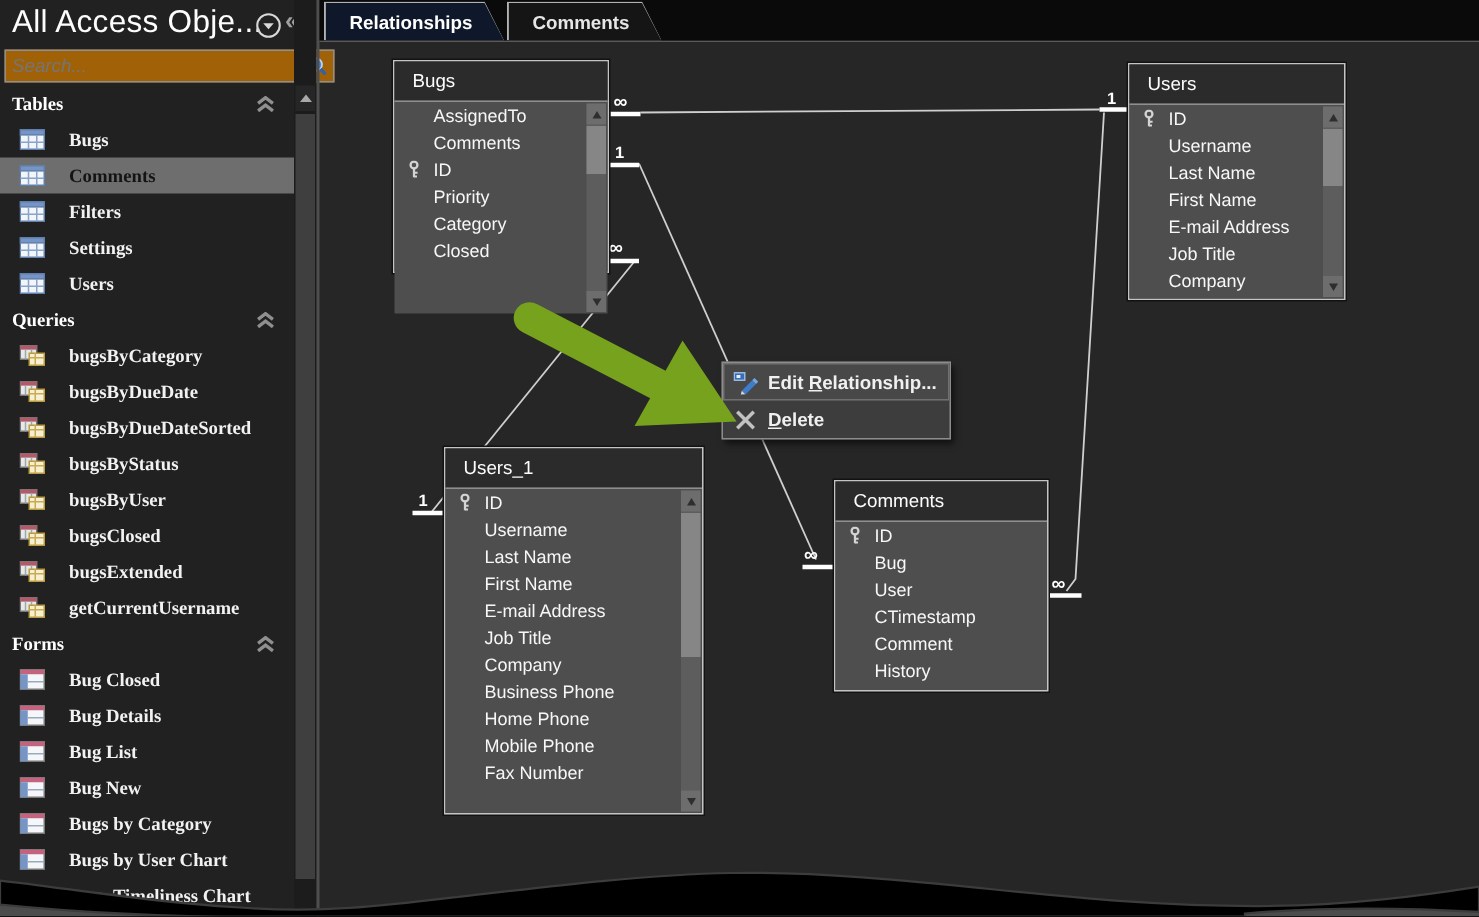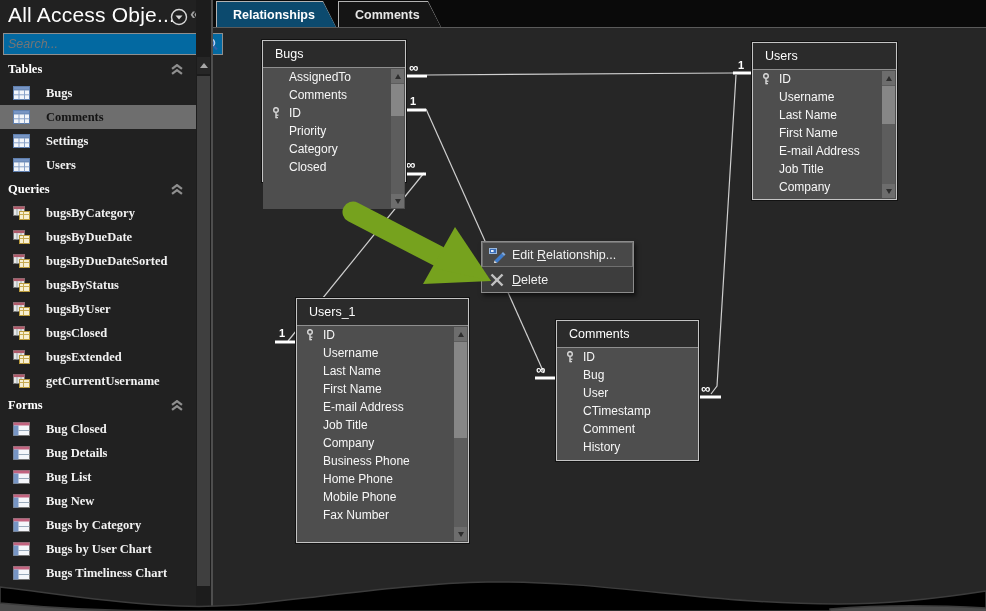--- a/index.html
+++ b/index.html
@@ -9,21 +9,21 @@
     background:#262626; font-family:"Liberation Sans", sans-serif;
     -webkit-font-smoothing:antialiased;
   }
   
   #nav { position:absolute; left:0; top:0; width:196px; height:611px; background:#212121; z-index:3; }
   .nav-header { position:relative; height:32px; }
   .nav-title { position:absolute; left:8px; top:3px; font-size:21px; color:#fdfdfd; letter-spacing:.2px; white-space:nowrap; }
   .nav-menu-icon { position:absolute; left:170px; top:8px; width:18px; height:18px; }
   .nav-shutter { position:absolute; left:190px; top:4px; color:#9f9f9f; font-size:17px; font-weight:bold; }
   .nav-search { position:absolute; left:3px; top:33px; width:220px; height:22px;
-     background:#0369a1; border:1px solid #8f8f8f; display:flex; align-items:center; }
+     background:#a16207; border:1px solid #8f8f8f; display:flex; align-items:center; }
   .nav-search input { flex:1; min-width:0; height:100%; background:transparent; border:none; outline:none;
      color:#dcdcdc; font-family:"Liberation Sans",sans-serif; font-size:12.5px; font-style:italic; padding:0 4px; }
   .search-btn { width:22px; height:100%; border-left:1px solid #6f6f6f; display:flex; align-items:center; justify-content:center; cursor:pointer; }
   .nav-list { position:absolute; left:0; top:57px; width:196px; }
   .nrow { height:24px; display:flex; align-items:center;font-family:Liberation Serif, serif; }
   .nrow.sect { padding-left:8px; }
   .sect-label { color:#ffffff; font-weight:bold; font-size:12.5px; flex:1; }
   .sect-pin { width:14px; height:11px; margin-right:12px; }
   .nrow.item { padding-left:13px; color:#f2f2f2; font-size:12.5px; font-weight:600; cursor:default; }
   .nrow.item .nicon { width:17px; height:14px; margin-right:16px; flex:0 0 auto; }
@@ -33,21 +33,21 @@
   #nav-sb .sb-btn { position:absolute; left:1px; top:57px; width:13px; height:17px; background:#262626; display:flex; align-items:center; justify-content:center; }
   #nav-sb .sb-thumb { position:absolute; left:1px; top:76px; width:13px; height:510px; background:#3f3f3f; }
   .tri-up   { width:0; height:0; border-left:4px solid transparent; border-right:4px solid transparent; border-bottom:5px solid #a8a8a8; }
   .tri-down { width:0; height:0; border-left:4px solid transparent; border-right:4px solid transparent; border-top:5px solid #cfcfcf; }
   #nav-sep { position:absolute; left:211px; top:0; width:2px; height:611px; background:#4e4e4e; z-index:3; }
   
   #tabbar { position:absolute; left:213px; top:0; width:773px; height:27px; background:#0a0a0a; z-index:3; display:flex; align-items:flex-end; padding-left:3px; }
   .tab { position:relative; height:26px; margin-right:2px; clip-path:polygon(0 0, calc(100% - 13px) 0, 100% 100%, 0 100%); background:#b2b2b2; padding:1px 0 0 1px; cursor:pointer; }
   .tab-in { height:100%; clip-path:polygon(0 0, calc(100% - 13px) 0, 100% 100%, 0 100%);
      display:flex; align-items:center; gap:7px; padding:0 24px 0 9px; font-size:12.5px; font-weight:bold; color:#fff; }
-  .tab.active .tab-in { background:#0c4a6e; }
+  .tab.active .tab-in { background:#0f172a; }
   .tab.idle  .tab-in { background:#151515; color:#e6e6e6; }
   
   #canvas { position:absolute; left:213px; top:27px; width:773px; height:584px; background:#262626; border-top:1px solid #5a5a5a; z-index:1; }
   #rel-lines, #arrow-svg { position:absolute; left:0; top:0; pointer-events:none; }
   #rel-lines { z-index:1; } #arrow-svg { z-index:8; }
   
   .tbox { position:absolute; border:1px solid #c4c4c4; box-shadow:0 0 0 1px #121212; background:#2b2b2b; z-index:2; }
   .tbox-title { height:26px; line-height:26px; padding-left:12px; color:#fdfdfd; font-size:12.5px; background:#2b2b2b; cursor:move; }
   .tbox-body { position:relative; background:#4e4e4e; border-top:1px solid #8f8f8f; overflow:hidden; }
   .frow { height:18px; display:flex; align-items:center; font-size:12px; color:#f7f7f7; }
@@ -55,21 +55,21 @@
   .fkey svg { width:10px; height:12px; }
   .tb-sb { position:absolute; right:1px; top:1px; bottom:1px; width:13px; background:#5d5d5d; }
   .tb-sb .b { position:absolute; left:0; width:13px; height:14px; background:#6d6d6d; display:flex; align-items:center; justify-content:center; }
   .tb-sb .b.up { top:0; } .tb-sb .b.dn { bottom:0; }
   .tb-sb .th { position:absolute; left:0; top:15px; width:13px; background:#868686; }
   .tb-sb .tri-up { border-bottom-color:#2e2e2e; border-left-width:3.5px; border-right-width:3.5px; }
   .tb-sb .tri-down { border-top-color:#2e2e2e; border-left-width:3.5px; border-right-width:3.5px; }
   
   #ctxmenu { position:absolute; left:481px; top:241px; width:153px; background:#3d3d3d; border:1px solid #8c8c8c;
      box-shadow:2px 3px 4px rgba(0,0,0,.55); z-index:7; }
-  .mrow { height:25px; display:flex; align-items:center; color:#f0f0f0; font-size:12.5px; cursor:pointer; }
+  .mrow { height:25px; display:flex; align-items:center; color:#f0f0f0; font-size:12.5px; cursor:pointer;font-weight:bold; }
   .mrow .mico { width:30px; display:flex; justify-content:center; flex:0 0 auto; }
   .mrow.hl { background:#484848; outline:1px solid #707070; outline-offset:-1px; }
   .mn { text-decoration:underline; }
   
   #torn { position:absolute; left:0; top:0; z-index:10; pointer-events:none; }
   svg text { font-family:"Liberation Sans",sans-serif; }
 </style>
 </head>
 <body>
 
@@ -155,20 +155,26 @@
       <div class="nrow item sel">
         <svg class="nicon">
             <use href="#i-table"></use>
           </svg>
         <span>Comments</span>
         </div>
       <div class="nrow item">
         <svg class="nicon">
             <use href="#i-table"></use>
           </svg>
+        <span>Filters</span>
+        </div>
+      <div class="nrow item">
+        <svg class="nicon">
+            <use href="#i-table"></use>
+          </svg>
         <span>Settings</span>
         </div>
       <div class="nrow item">
         <svg class="nicon">
             <use href="#i-table"></use>
           </svg>
         <span>Users</span>
         </div>
 
       <div class="nrow sect">

